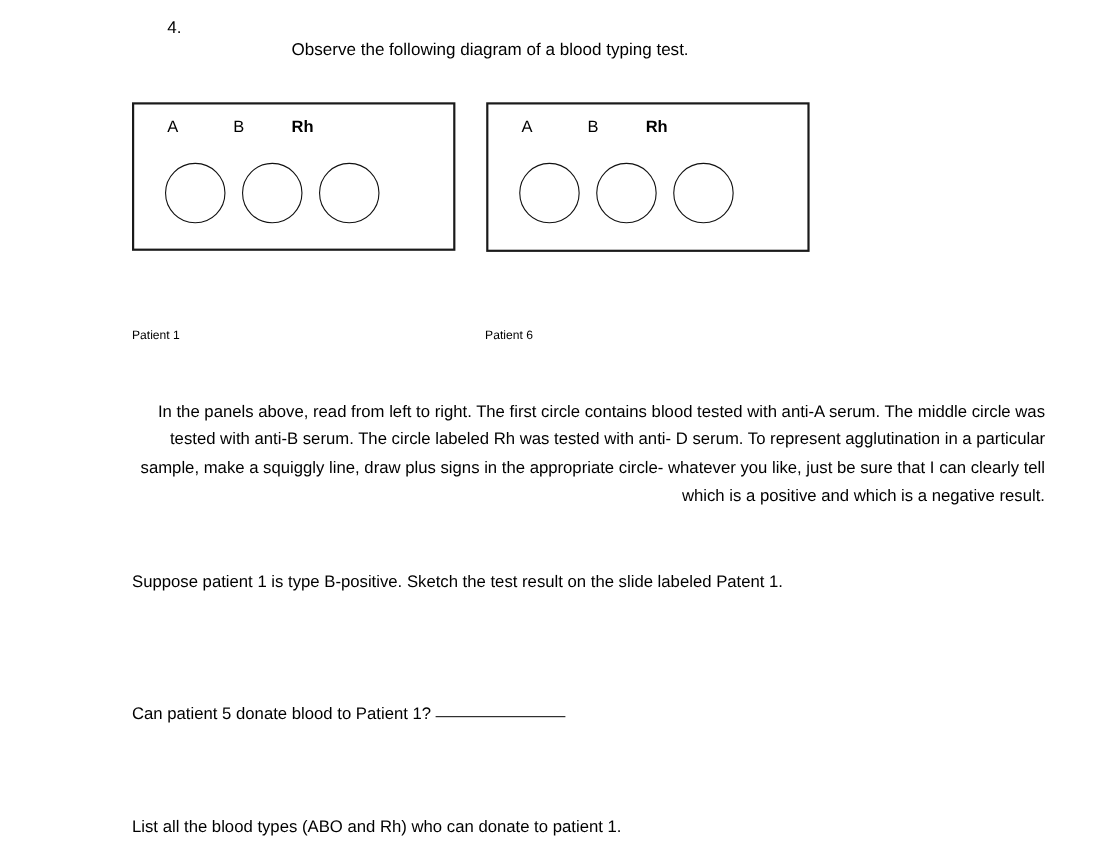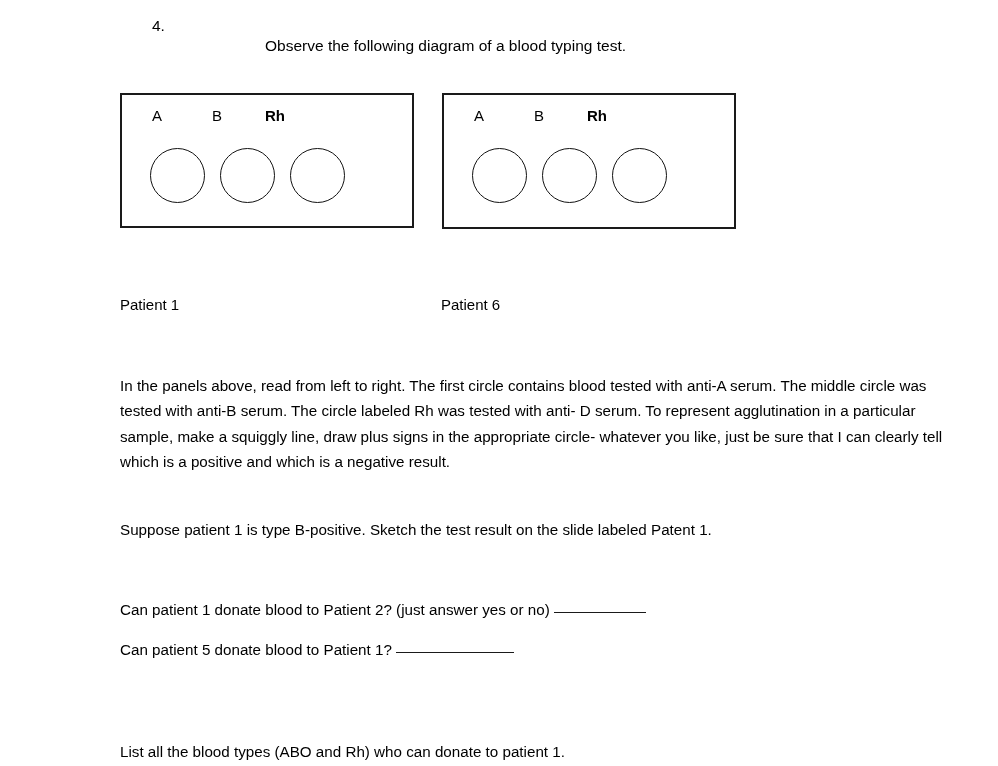--- a/index.html
+++ b/index.html
@@ -106,38 +106,38 @@
     background: #ffffff;
   }
   .well-circle.w-0 { left: 28px; }
   .well-circle.w-1 { left: 98px; }
   .well-circle.w-2 { left: 168px; }
 
   
   .patient-caption {
     position: absolute;
     top: 294px;
-    font-size: 15px;
+    font-size: 11px;
     line-height: 22px;
     white-space: nowrap;
     text-align: right;
   }
   #caption-patient-1 { left: 120px; }
   #caption-patient-2 { left: 441px; }
 
   
   .body-block {
     position: absolute;
     left: 120px;
     width: 828px;
     font-size: 15.2px;
     line-height: 25.4px;
     text-align: left;
   }
-  #paragraph-instructions { top: 373px; width: 830px; }
+  #paragraph-instructions { top: 362px; width: 830px; text-align: right; }
   #line-patient1-task    { top: 517px; }
   #line-patient2-task    { top: 557px; }
   #line-donate-q1        { top: 597px; }
   #line-donate-q2        { top: 637px; }
   #line-list-types       { top: 739px; }
 
   .answer-blank {
     display: inline-block;
     border-bottom: 1.5px solid #1a1a1a;
     vertical-align: baseline;
@@ -184,24 +184,20 @@
   </div>
 
   <div class="patient-caption" id="caption-patient-1">Patient 1</div>
   <div class="patient-caption" id="caption-patient-2">Patient 6</div>
 
   <div class="body-block" id="paragraph-instructions">In the panels above, read from left to right. The first circle contains blood tested with anti-A serum. The middle circle was tested with anti-B serum. The circle labeled Rh was tested with anti- D serum. To represent agglutination in a particular sample, make a squiggly line, draw plus signs in the appropriate circle- whatever you like, just be sure that I can clearly tell which is a positive and which is a negative result.</div>
 
   <div class="body-block" id="line-patient1-task">Suppose patient 1 is type B-positive. Sketch the test result on the slide labeled Patent 1.</div>
 
 
-  <div class="body-block" id="line-donate-q1">
-    <span>Can patient 1 donate blood to Patient 2? (just answer yes or no)</span>
-    <span class="answer-blank blank-short"></span>
-  </div>
 
   <div class="body-block" id="line-donate-q2">
     <span>Can patient 5 donate blood to Patient 1?</span>
     <span class="answer-blank blank-long"></span>
   </div>
 
   <div class="body-block" id="line-list-types">List all the blood types (ABO and Rh) who can donate to patient 1.</div>
 
 </div>
 

